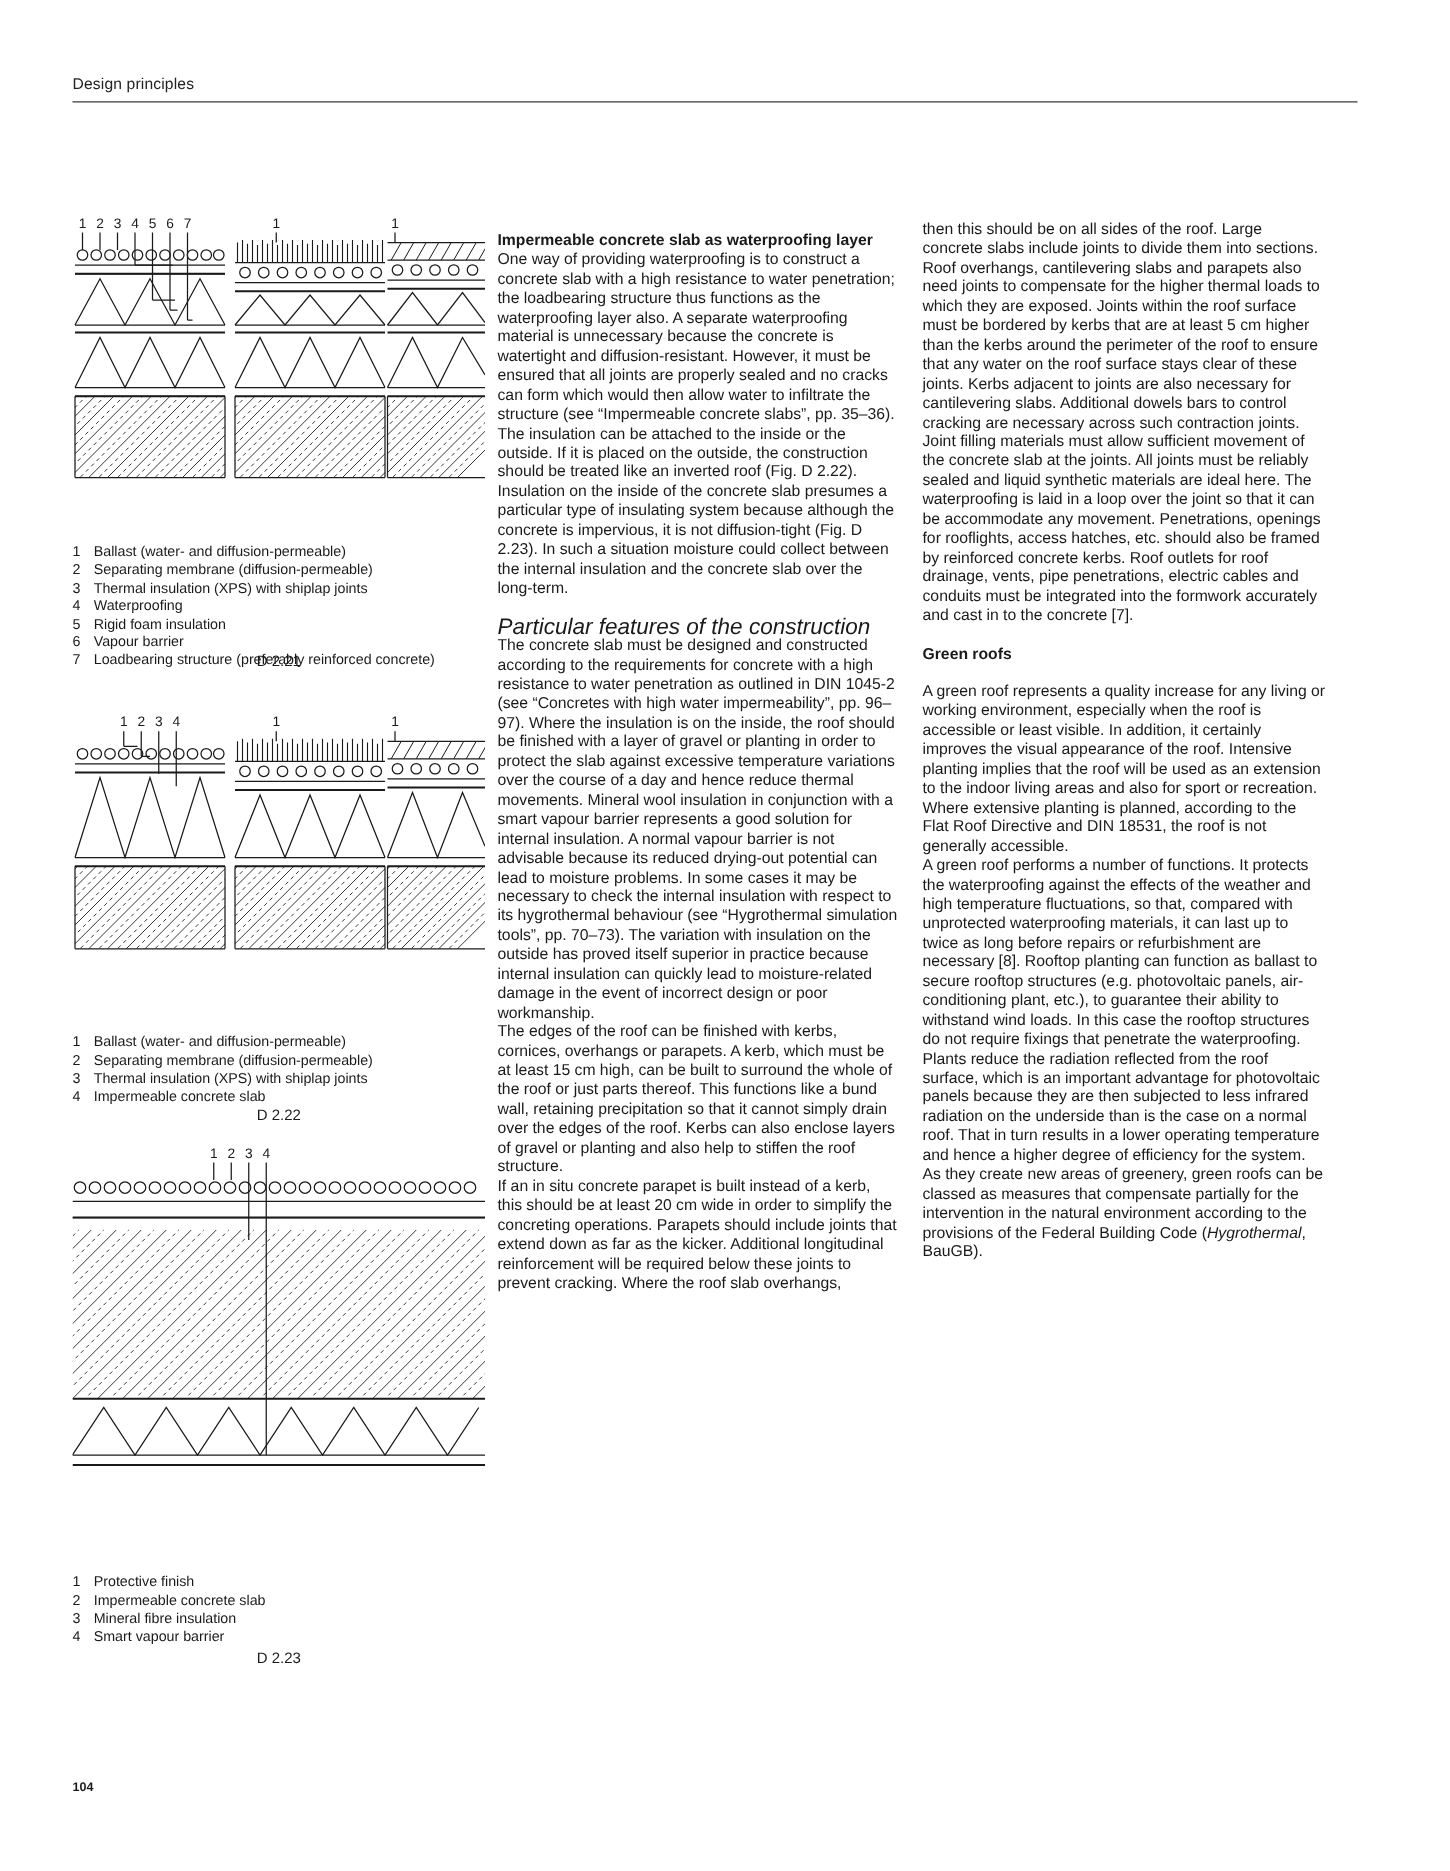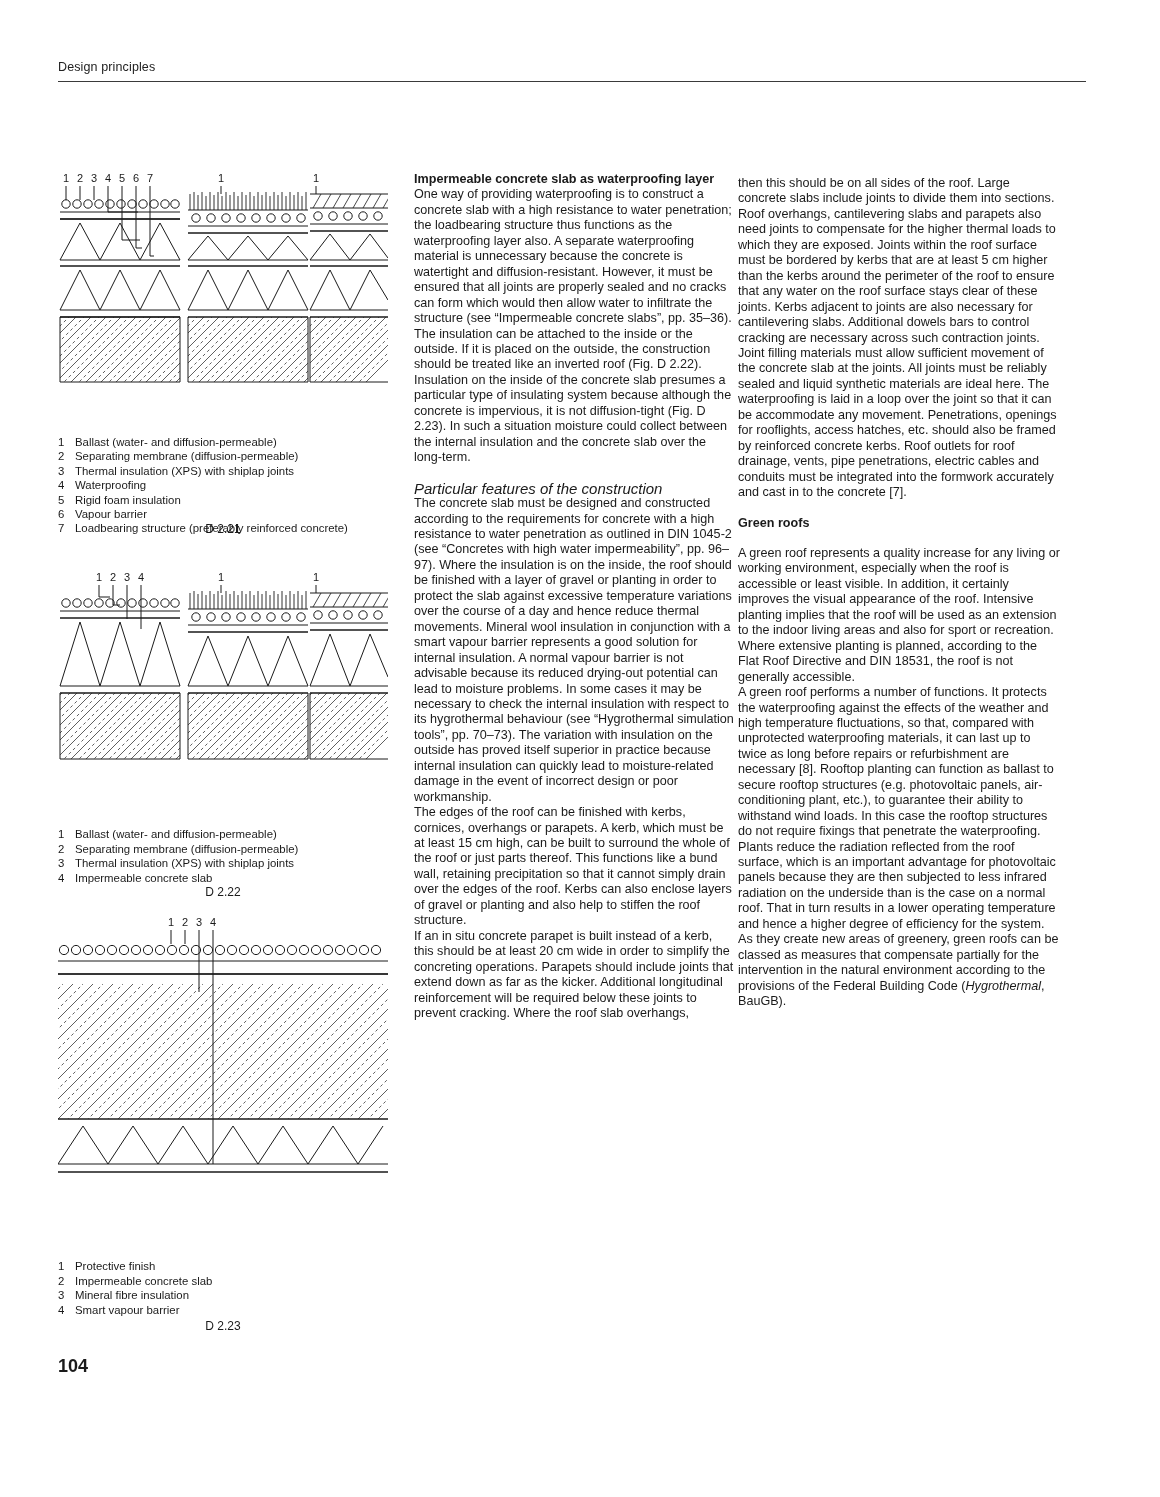--- a/index.html
+++ b/index.html
@@ -41,32 +41,32 @@
   
   .col {
     position: absolute;
     font-size: 12.6px;
     line-height: 15.45px;
     text-align: left;
     color: #1a1a1a;
   }
   .col p { margin: 0; }
   .col-figs { left: 58px; top: 170px; width: 330px; }
-  .col-mid  { left: 398px; top: 172px; width: 320px; margin-left: 16px; }
+  .col-mid  { left: 398px; top: 185px; width: 320px; }
   .col-right{ left: 738px; top: 176px; width: 322px; }
 
   .para { margin: 0 0 0 0; }
   .bold-head {
     font-weight: bold;
     font-size: 12.6px;
     line-height: 15.45px;
   }
   .ital-head {
     font-style: italic;
-    font-size: 15px;
+    font-size: 18px;
     line-height: 15.45px;
   }
   .gap { height: 15px; }
   .gap-sm { height: 15px; }
 
   
   .figblock { position: relative; }
   .fig-caption {
     font-size: 11.4px;
     line-height: 14.4px;
@@ -79,22 +79,22 @@
     font-size: 12px;
     text-align: center;
     color: #1a1a1a;
   }
   .fig-svg { display: block; }
 
   
   .pagenum {
     position: absolute;
     left: 58px;
-    top: 1356px;
-    font-size: 18px;
+    top: 1425px;
+    font-size: 10px;
     font-weight: bold;
     color: #1a1a1a;
   }
 </style>
 </head>
 <body>
 
 <div class="page">
 
   <div class="header">

